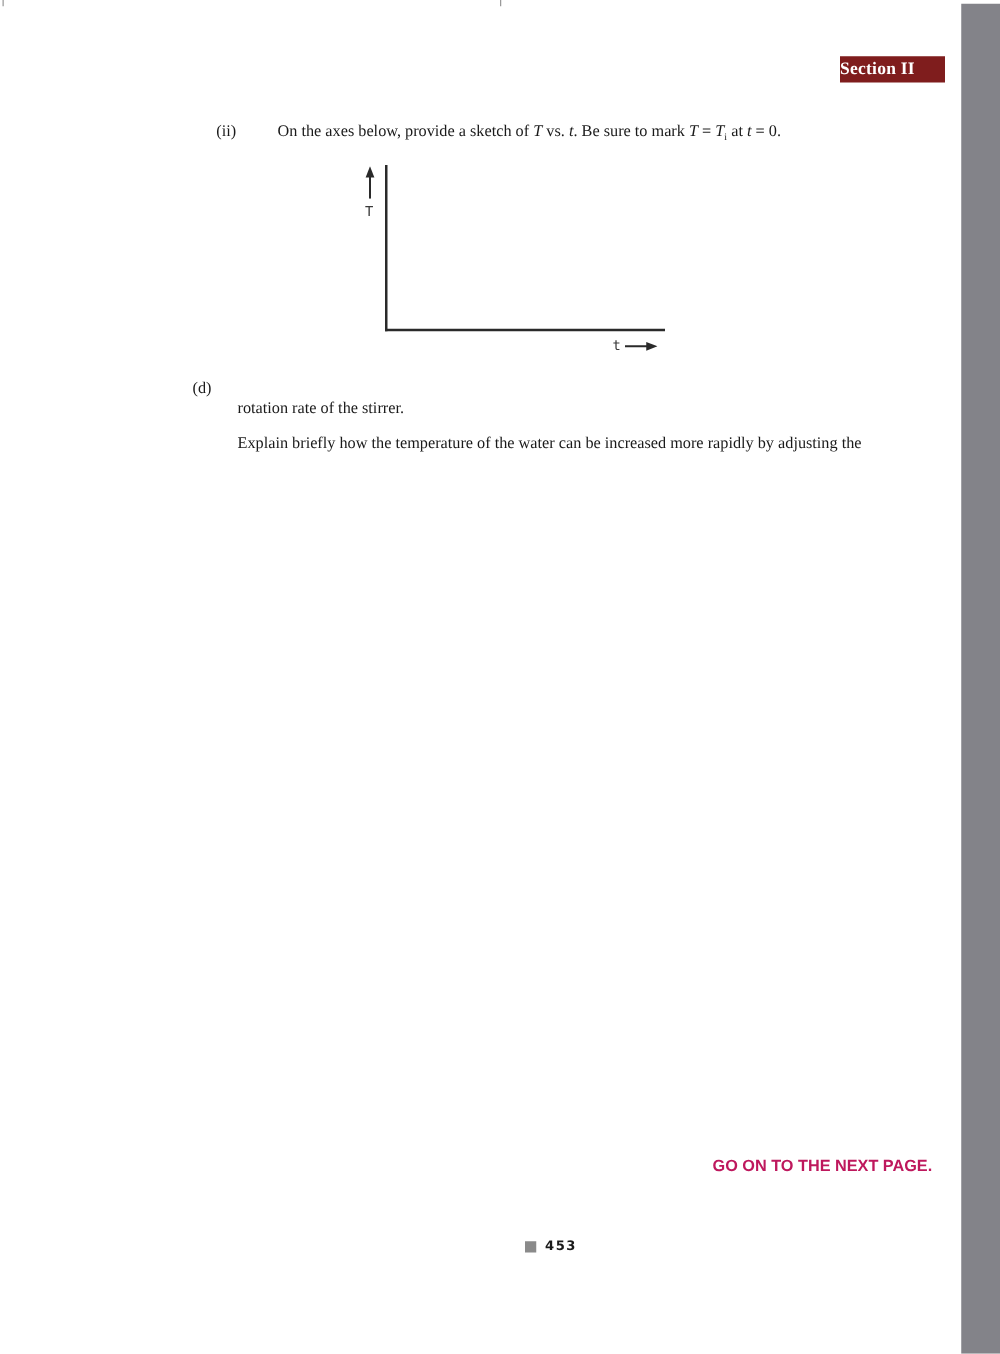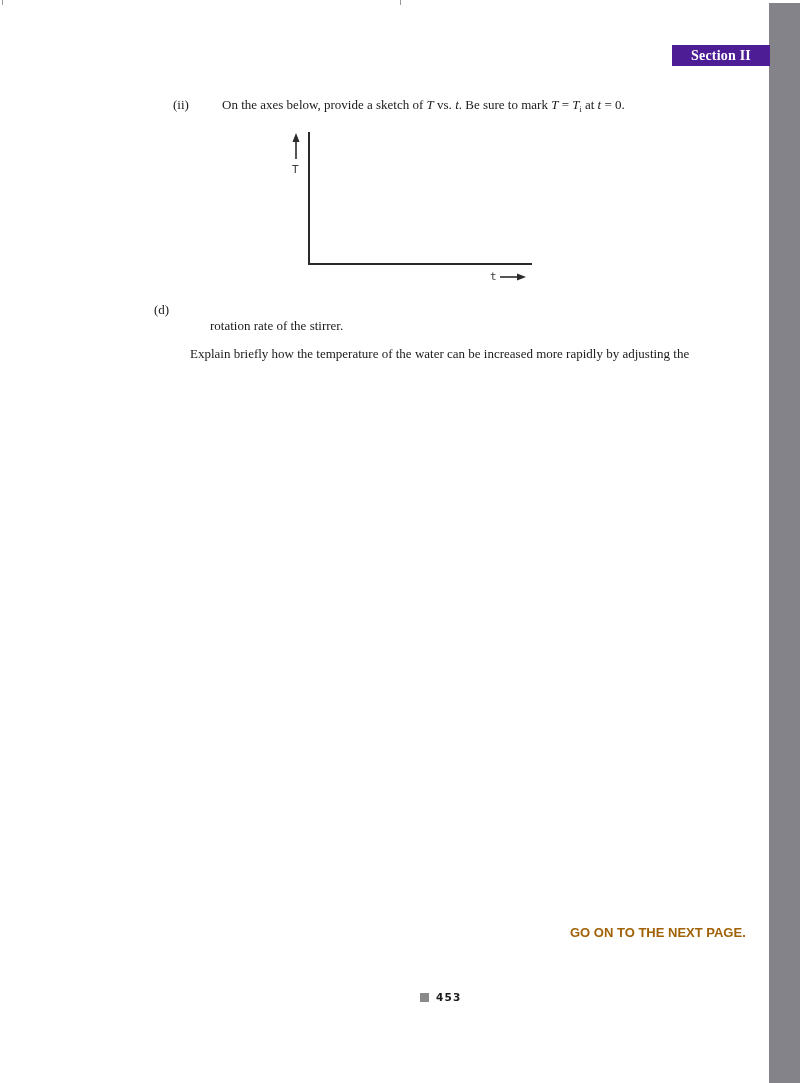--- a/index.html
+++ b/index.html
@@ -27,29 +27,29 @@
       left: 769px;
       top: 3px;
       width: 31px;
       height: 1080px;
       background: #838389;
     }
     .section-badge {
       position: absolute;
       left: 672px;
       top: 45px;
-      width: 98px;
+      width: 84px;
       height: 21px;
-      background: #4c1d95;
+      background: #7f1d1d;
       color: #ffffff;
       font-family: "Liberation Serif", "DejaVu Serif", serif;
       font-weight: bold;
       font-size: 14px;
       line-height: 21px;
-      text-align: center;
+      text-align: left;
       letter-spacing: 0.2px;
     }
     .q-line {
       position: absolute;
       font-family: "Liberation Serif", "DejaVu Serif", serif;
       font-size: 13px;
       line-height: 16px;
       color: #1a1a1a;
       white-space: nowrap;
     }
@@ -92,21 +92,21 @@
       color: #3a3a3a;
       line-height: 12px;
     }
     .go-on {
       position: absolute;
       left: 570px;
       top: 925px;
       font-family: "Liberation Sans", "DejaVu Sans", sans-serif;
       font-weight: bold;
       font-size: 13px;
-      color: #a16207;
+      color: #be185d;
       white-space: nowrap;
     }
     .footer {
       position: absolute;
       left: 412px;
       top: 991px;
       font-family: "DejaVu Sans", "Liberation Sans", sans-serif;
       font-size: 10.5px;
       letter-spacing: 1.1px;
       color: #1a1a1a;
@@ -154,21 +154,21 @@
     <line x1="0" y1="5" x2="18" y2="5" stroke="#2a2a2a" stroke-width="1.6"></line>
     <polygon points="26,5 17,1.5 17,8.5" fill="#2a2a2a"></polygon>
   </svg>
 </div>
 
 <div class="q-line" style="left:0; top:302px;">
   <span class="q-num" style="left:154px;">(d)</span>
   <span class="q-text" style="left:190px;margin-top:44px;">Explain briefly how the temperature of the water can be increased more rapidly by adjusting the</span>
 </div>
 <div class="q-line" style="left:0; top:318px;">
-  <span class="q-text" style="left:190px;margin-left:20px;">rotation rate of the stirrer.</span>
+  <span class="q-text" style="left:190px;">rotation rate of the stirrer.</span>
 </div>
 
 <div class="go-on">GO ON TO THE NEXT PAGE.</div>
 
 <div class="footer">
   <span class="square"></span>
   <span class="page-num">453</span>
 </div>
 
 </body></html>

